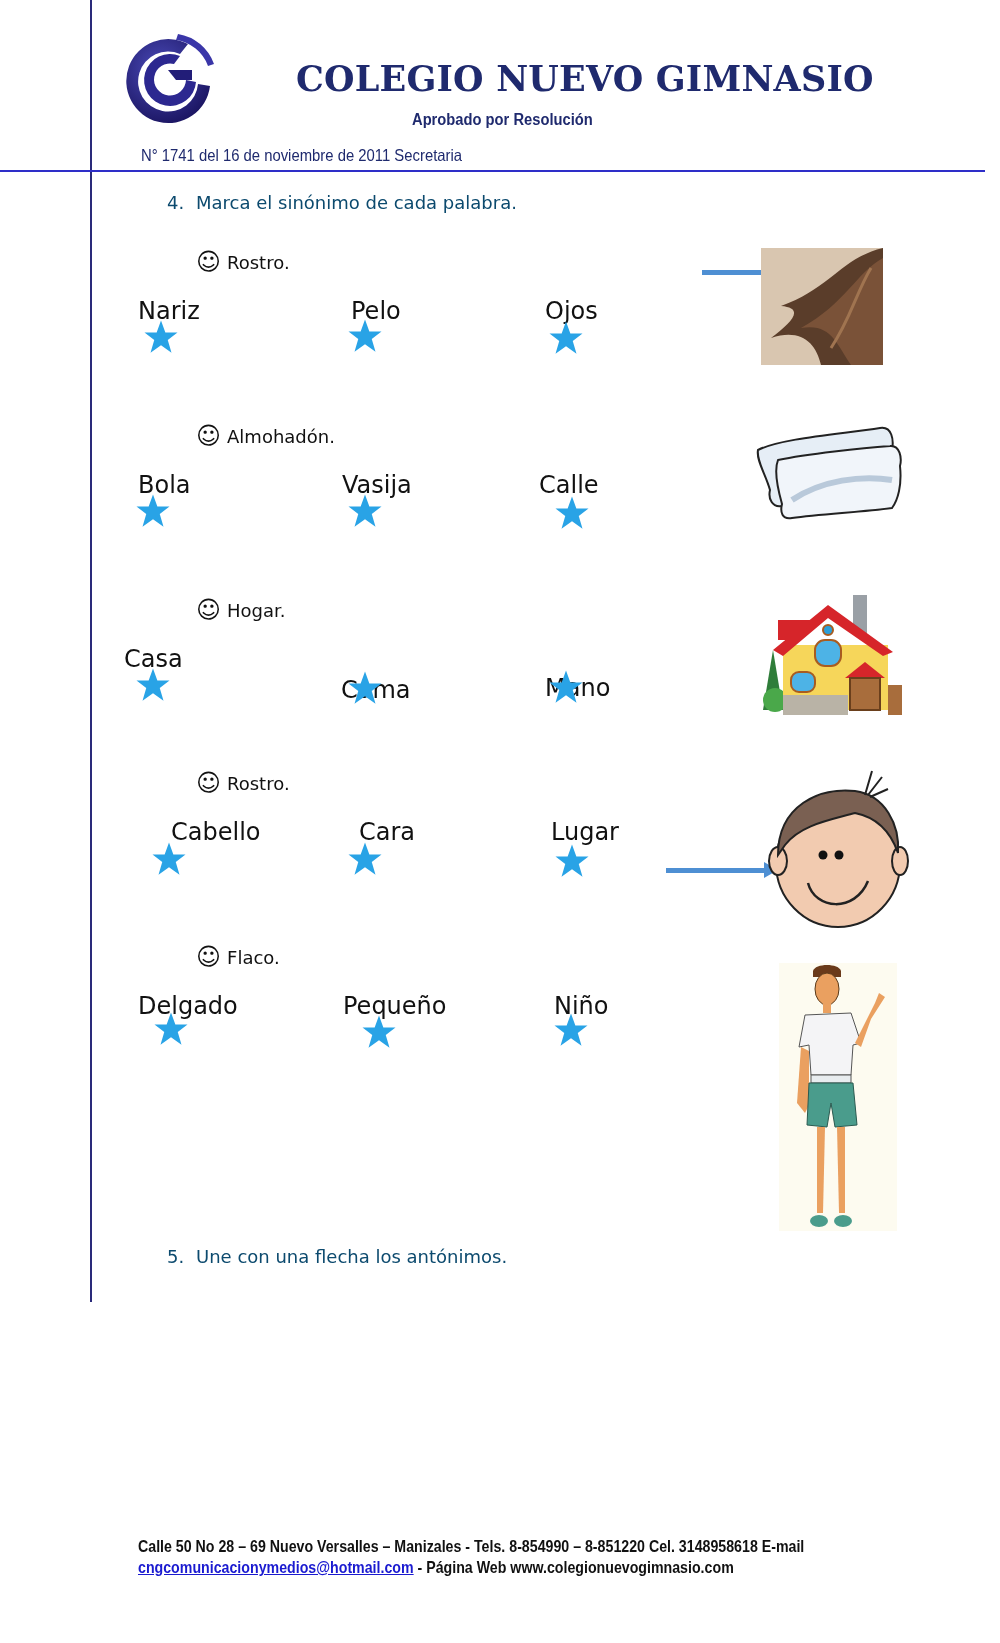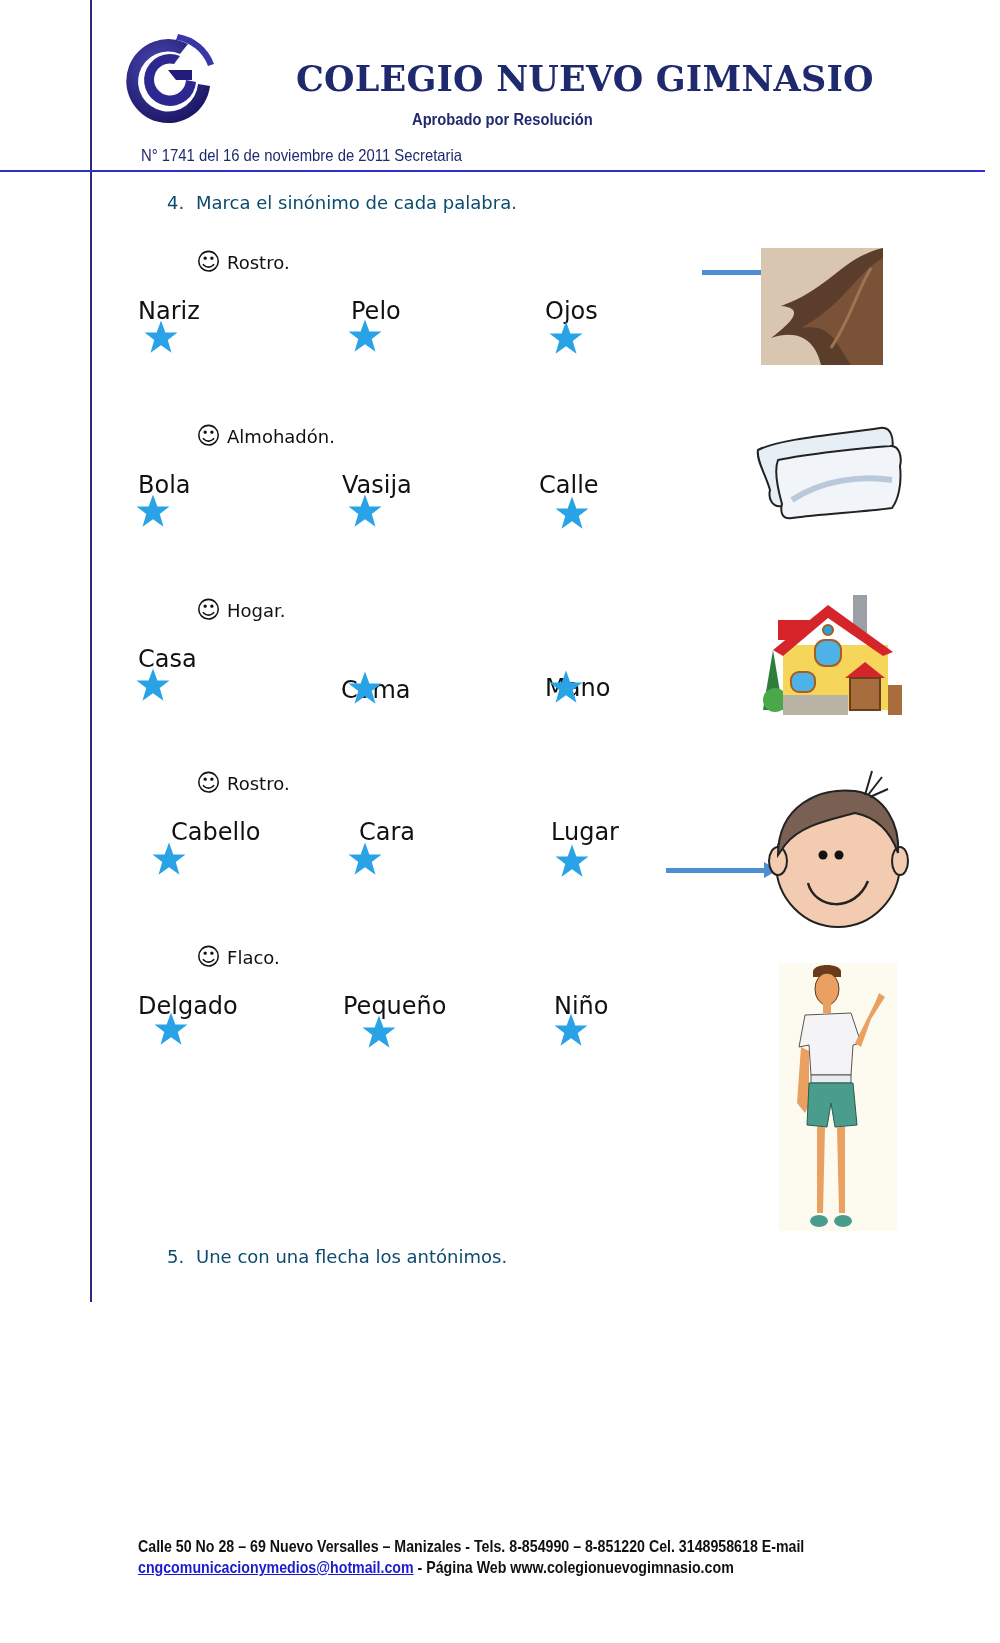--- a/index.html
+++ b/index.html
@@ -112,21 +112,21 @@
     <path d="M6 30 C30 18 90 14 128 8 C140 6 142 20 140 30 C142 55 138 70 132 75 C100 80 60 82 30 86 C20 88 16 78 18 70 C14 55 4 40 6 30 Z" fill="#e6eef6" stroke="#222" stroke-width="2"></path>
     <path d="M26 40 C55 34 110 28 138 26 C148 25 150 38 148 46 C150 65 146 80 140 88 C110 92 70 94 40 98 C30 100 28 92 30 84 C26 70 22 50 26 40 Z" fill="#f1f5fa" stroke="#222" stroke-width="2"></path>
     <path d="M40 80 C70 60 110 55 140 60" stroke="#b9c9da" stroke-width="6" fill="none"></path>
   </svg>
 </div>
 
 <div class="abs word" style="left:196px; top:598px;">
   <span class="smile">☺</span>
   <span>Hogar.</span>
 </div>
-<div class="abs opt" style="left:138px; top:645px;">Casa</div>
+<div class="abs opt" style="left:124px; top:645px;">Casa</div>
 <div class="abs opt" style="left:341px; top:676px;">Cama</div>
 <div class="abs opt" style="left:545px; top:674px;">Mano</div>
 <div class="abs star" style="left:135px; top:667px;">
     <svg viewBox="0 0 24 24">
       <path d="M12 1 L14.9 9 L23 9 L16.5 14 L19 22.5 L12 17.5 L5 22.5 L7.5 14 L1 9 L9.1 9 Z" fill="#29a3e6"></path>
     </svg>
   </div>
 <div class="abs star" style="left:347px; top:670px;">
     <svg viewBox="0 0 24 24">
       <path d="M12 1 L14.9 9 L23 9 L16.5 14 L19 22.5 L12 17.5 L5 22.5 L7.5 14 L1 9 L9.1 9 Z" fill="#29a3e6"></path>

